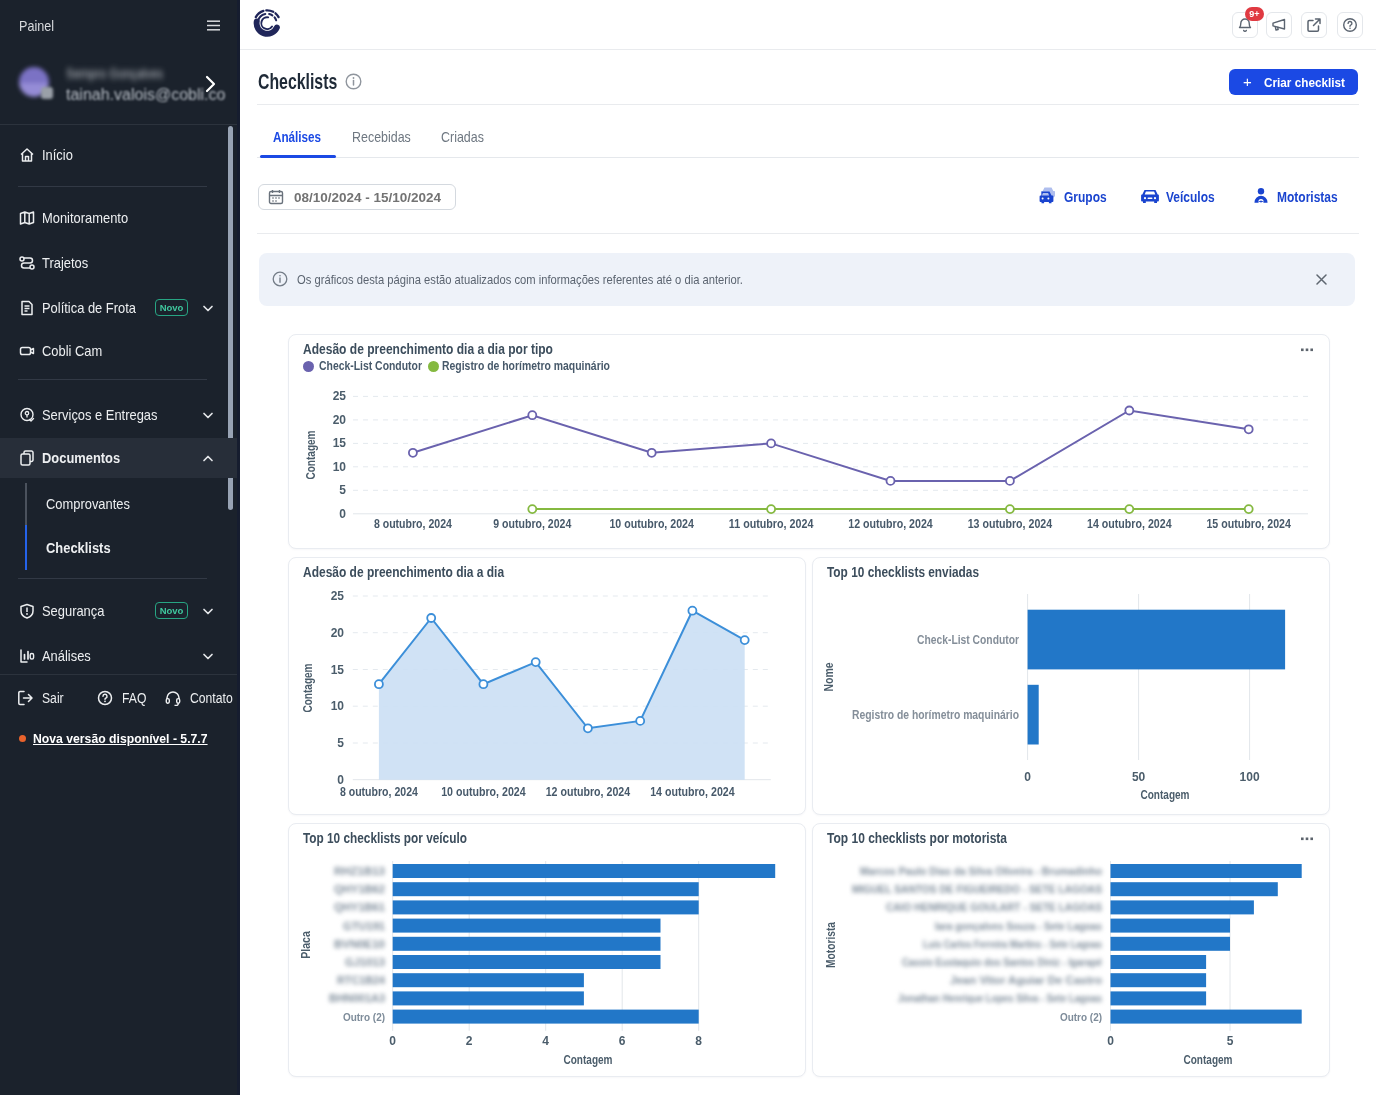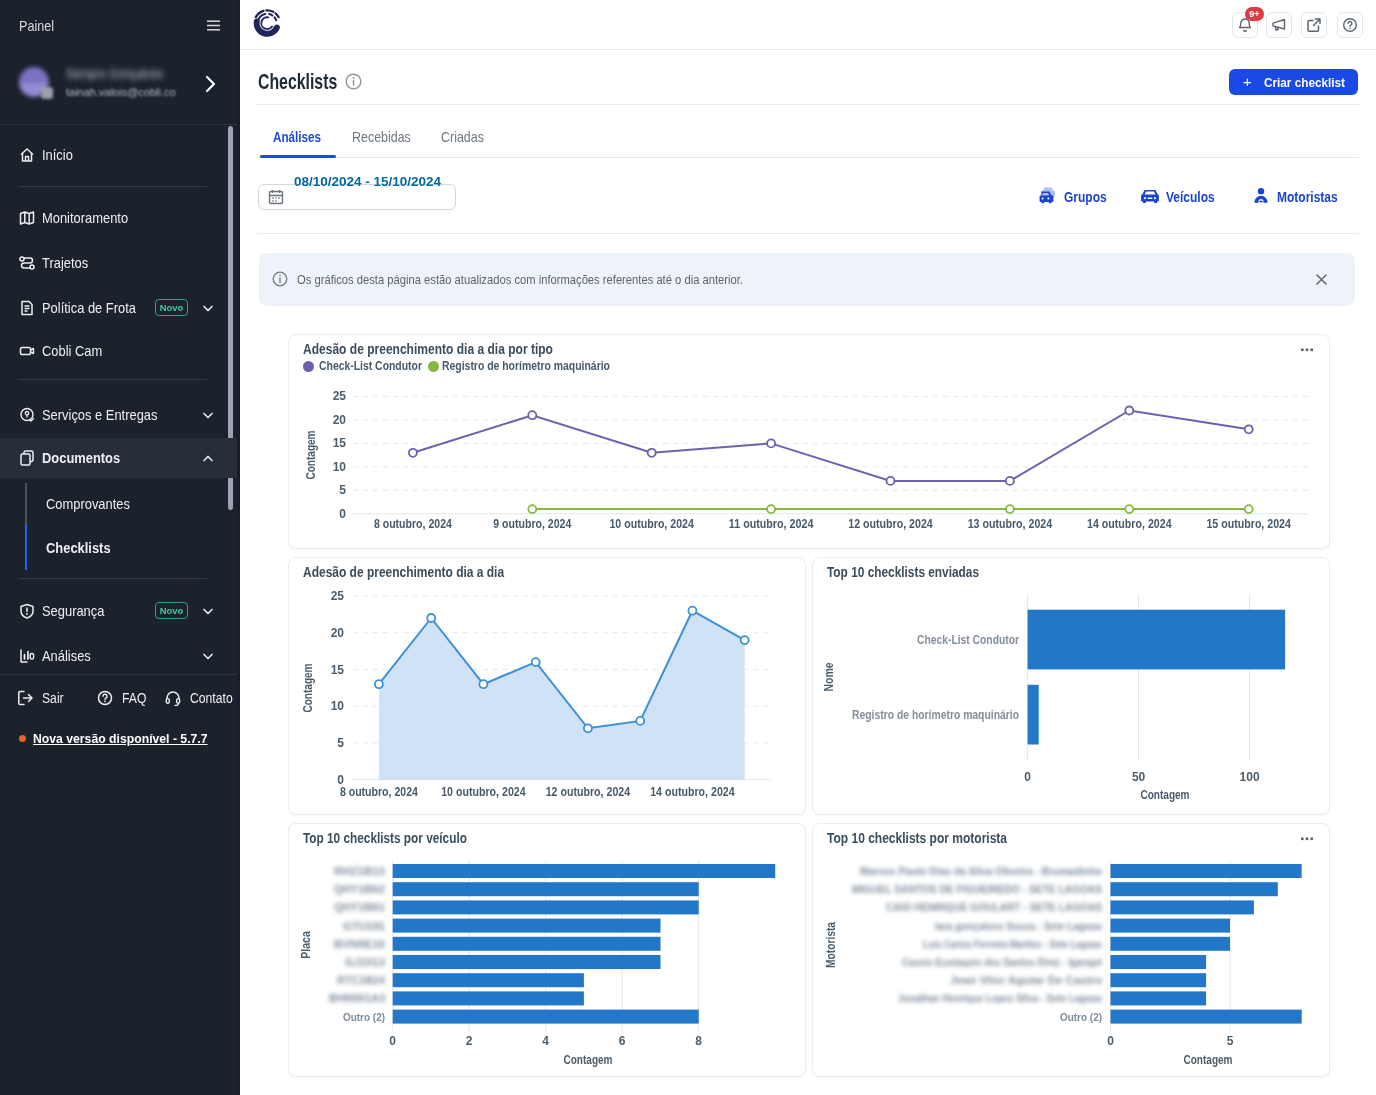--- a/index.html
+++ b/index.html
@@ -19,21 +19,21 @@
 <svg class="abs" style="left:207px;top:20px" width="13" height="11" viewBox="0 0 13 11">
 <g stroke="#d9dbde" stroke-width="1.5">
         <line x1="0" y1="1.2" x2="13" y2="1.2"></line>
         <line x1="0" y1="5.5" x2="13" y2="5.5"></line>
         <line x1="0" y1="9.8" x2="13" y2="9.8"></line>
       </g>
     </svg>
 <div class="abs" style="left:19px;top:67px;width:30px;height:30px;border-radius:50%;background:linear-gradient(180deg,#7b72c4 55%,#958cd6 55%);filter:blur(2.2px);"></div>
 <div class="abs" style="left:41px;top:87px;width:12px;height:12px;background:#9aa0a8;border-radius:3px;filter:blur(1.5px);"></div>
 <div class="abs" style="left:66px;top:66px;font-size:13px;color:#cfd3d8;filter:blur(3.2px);transform:scaleX(.88);transform-origin:0 50%;white-space:nowrap;">Sempro Gonçalves</div>
-<div class="abs" style="left:66px;top:86px;font-size:11px;color:#b7bdc5;filter:blur(0.8px);">tainah.valois@cobli.co</div>
+<div class="abs" style="left:66px;top:86px;font-size:16px;color:#b7bdc5;filter:blur(0.8px);">tainah.valois@cobli.co</div>
 <svg class="abs" style="left:203px;top:74px" width="14" height="20" viewBox="0 0 14 20">
 <path d="M4 3 L11 10 L4 17" fill="none" stroke="#fff" stroke-width="2.2" stroke-linecap="round" stroke-linejoin="round"></path>
     </svg>
 <div class="abs" style="left:0;top:124px;width:237px;height:1px;background:#2c333d;"></div>
 <div class="abs" style="left:228px;top:126px;width:5px;height:384px;background:#98a3b4;border-radius:3px;"></div>
 <svg class="abs" style="left:19px;top:147px" width="16" height="16" viewBox="0 0 16 16">
       <path d="M2 7.5 L8 2 L14 7.5 M3.5 6.5 V14 H12.5 V6.5 M6.5 14 V9.5 H9.5 V14" fill="none" stroke="#eceef0" stroke-width="1.5" stroke-linejoin="round"></path>
     </svg>
     <div class="abs" style="left:42px;top:147px;font-size:14.5px;font-weight:400;color:#edeff1;transform:scaleX(.89);transform-origin:0 50%;white-space:nowrap;">Início</div>
 <div class="abs" style="left:18px;top:186px;width:189px;height:1px;background:#323945;"></div>
@@ -184,21 +184,21 @@
 <div class="abs" style="left:352px;top:128px;font-size:15px;color:#6e7781;transform:scaleX(.83);transform-origin:0 50%;white-space:nowrap;">Recebidas</div>
 <div class="abs" style="left:441px;top:128px;font-size:15px;color:#6e7781;transform:scaleX(.83);transform-origin:0 50%;white-space:nowrap;">Criadas</div>
 <div class="abs" style="left:258px;top:184px;width:198px;height:26px;border:1px solid #d4d9df;border-radius:6px;background:#fff;"></div>
 <svg class="abs" style="left:268px;top:189px" width="16" height="16" viewBox="0 0 16 16">
       <g fill="none" stroke="#6a727c" stroke-width="1.4">
         <rect x="1.5" y="2.5" width="13" height="12" rx="1.5"></rect>
         <path d="M1.5 6.5 H14.5 M4.5 1 V4 M11.5 1 V4"></path>
         <path d="M4 9 H6 M7 9 H9 M10 9 H12 M4 12 H6 M7 12 H9" stroke-width="1.2"></path>
       </g>
     </svg>
-<div class="abs" style="left:294px;top:174px;font-size:13.5px;font-weight:700;color:#0369a1;">08/10/2024 - 15/10/2024</div>
+<div class="abs" style="left:294px;top:190px;font-size:13.5px;font-weight:700;color:#737373;">08/10/2024 - 15/10/2024</div>
 <svg class="abs" style="left:1037px;top:187px" width="20" height="18" viewBox="0 0 20 18">
       <g fill="#1a44cf">
         <path d="M5.5 1.5 h7 l1.8 3.5 h.9 a.8.8 0 0 1 .8.8 v4.2 a.8.8 0 0 1-.8.8 h-.9 v1.2 h-2.4 v-1.2 h-6 v1.2 H3.5 v-1.2 h-.7 a.8.8 0 0 1-.8-.8 V5.8 a.8.8 0 0 1 .8-.8 h.9 Z" opacity=".35" transform="translate(2,-1)"></path>
         <path d="M4.5 4.5 h8 l2 4 h1 a.9.9 0 0 1 .9.9 v4.6 a.9.9 0 0 1-.9.9 h-1 v1.4 h-2.6 v-1.4 H7.1 v1.4 H4.5 v-1.4 h-1 a.9.9 0 0 1-.9-.9 V9.4 a.9.9 0 0 1 .9-.9 h1 Z M5.9 6 L4.9 8.4 h7.2 L11.1 6 Z" fill-rule="evenodd"></path>
         <circle cx="5.6" cy="11.6" r="1" fill="#fff"></circle>
         <circle cx="11.4" cy="11.6" r="1" fill="#fff"></circle>
       </g>
     </svg>
 <div class="abs" style="left:1064px;top:188px;font-size:15px;font-weight:700;color:#1a44cf;transform:scaleX(.8);transform-origin:0 50%;white-space:nowrap;">Grupos</div>
 <svg class="abs" style="left:1141px;top:188px" width="18" height="16" viewBox="0 0 18 16">

